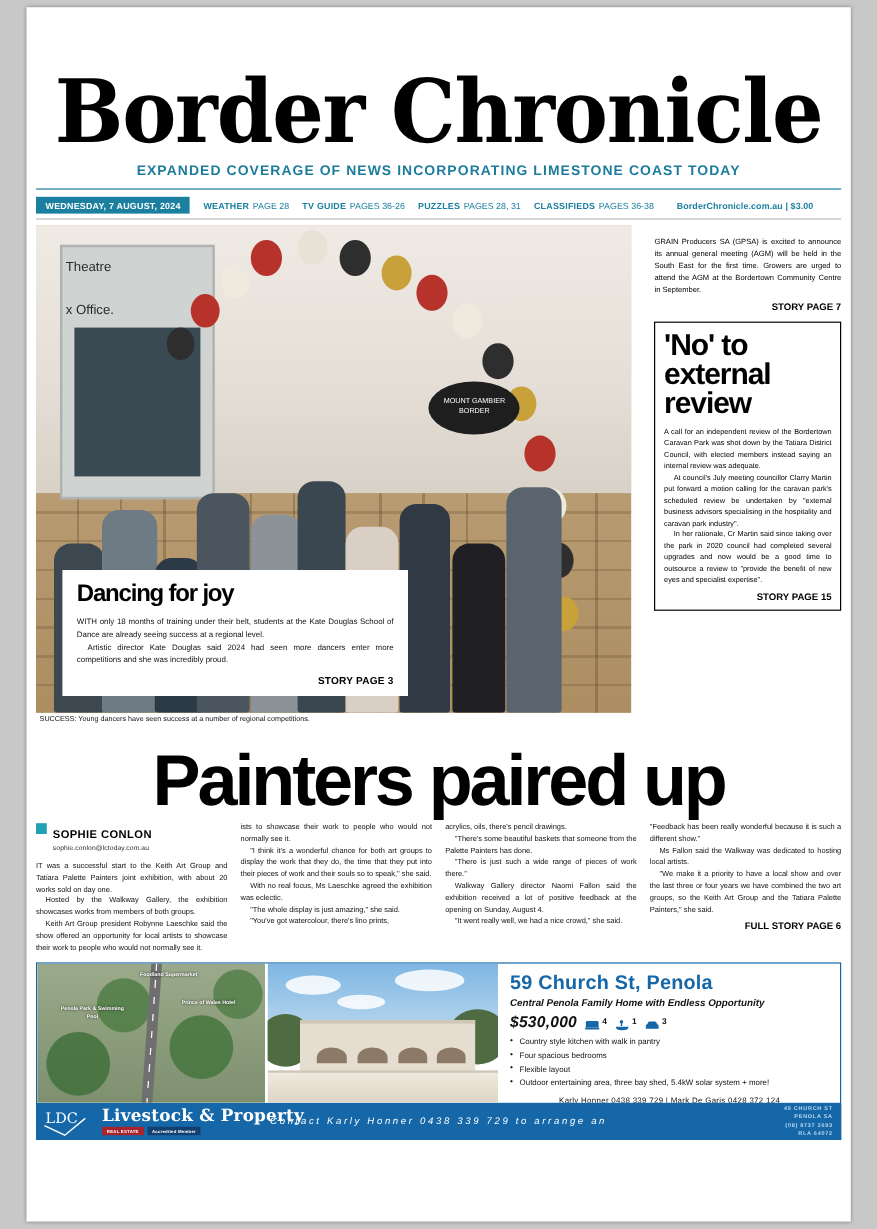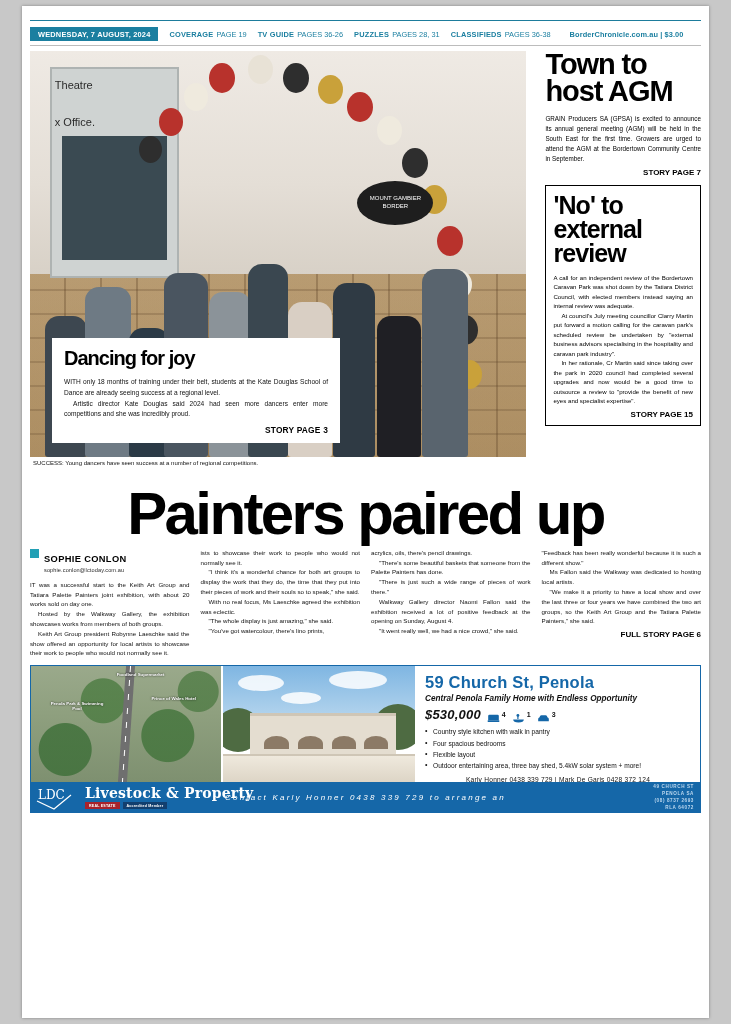--- a/index.html
+++ b/index.html
@@ -354,28 +354,32 @@
     color:#bcd8ef; font-size:4.6px; font-weight:bold; line-height:1.5; letter-spacing:.6px;
     position:relative; z-index:2;
   }
 </style>
 </head>
 <body>
 
 <div class="page">
 <div class="inner">
 
+  <div class="masthead">
+    <div class="masthead-title">Border Chronicle</div>
+    <div class="masthead-sub">EXPANDED COVERAGE OF NEWS INCORPORATING LIMESTONE COAST TODAY</div>
+  </div>
   <div class="rule-top"></div>
 
   <div class="navstrip">
     <div class="nav-date">WEDNESDAY, 7 AUGUST, 2024</div>
     <div class="nav-items">
       <div class="nav-item">
-        <span class="lbl">COVERAGE</span>
-        <span class="pg">PAGE 19</span>
+        <span class="lbl">WEATHER</span>
+        <span class="pg">PAGE 28</span>
       </div>
       <div class="nav-item">
         <span class="lbl">TV GUIDE</span>
         <span class="pg">PAGES 36-26</span>
       </div>
       <div class="nav-item">
         <span class="lbl">PUZZLES</span>
         <span class="pg">PAGES 28, 31</span>
       </div>
       <div class="nav-item">
@@ -436,21 +440,20 @@
             <p>WITH only 18 months of training under their belt, students at the Kate Douglas School of Dance are already seeing success at a regional level.</p>
             <p>Artistic director Kate Douglas said 2024 had seen more dancers enter more competitions and she was incredibly proud.</p>
           </div>
           <div class="dance-page">STORY PAGE 3</div>
         </div>
       </div>
       <div class="photo-caption">SUCCESS: Young dancers have seen success at a number of regional competitions.</div>
     </div>
 
     <div class="rightcol">
-      <div class="agm-h">Town to host AGM</div>
       <div class="agm-body">GRAIN Producers SA (GPSA) is excited to announce its annual general meeting (AGM) will be held in the South East for the first time. Growers are urged to attend the AGM at the Bordertown Community Centre in September.</div>
       <div class="storypage">STORY PAGE 7</div>
 
       <div class="boxed">
         <div class="no-h">'No' to external review</div>
         <div class="no-body">
           <p>A call for an independent review of the Bordertown Caravan Park was shot down by the Tatiara District Council, with elected members instead saying an internal review was adequate.</p>
           <p>At council's July meeting councillor Clarry Martin put forward a motion calling for the caravan park's scheduled review be undertaken by "external business advisors specialising in the hospitality and caravan park industry".</p>
           <p>In her rationale, Cr Martin said since taking over the park in 2020 council had completed several upgrades and now would be a good time to outsource a review to "provide the benefit of new eyes and specialist expertise".</p>
         </div>

